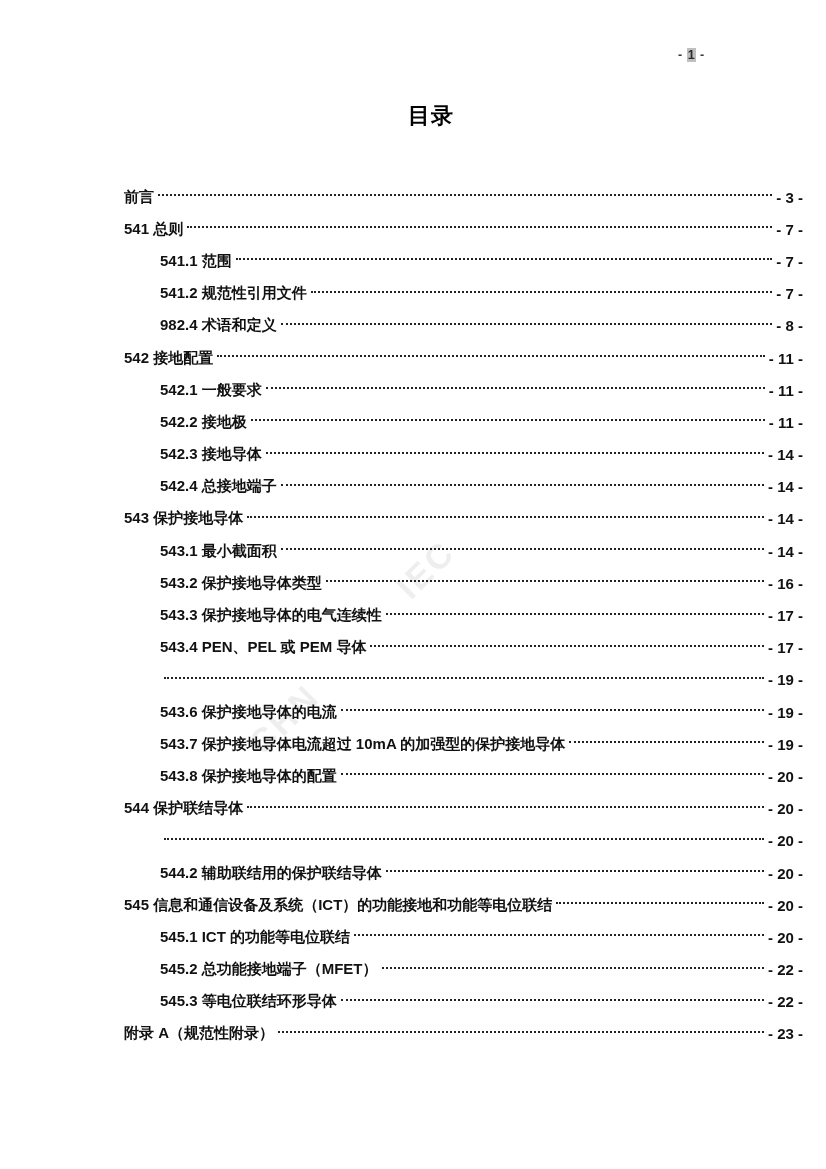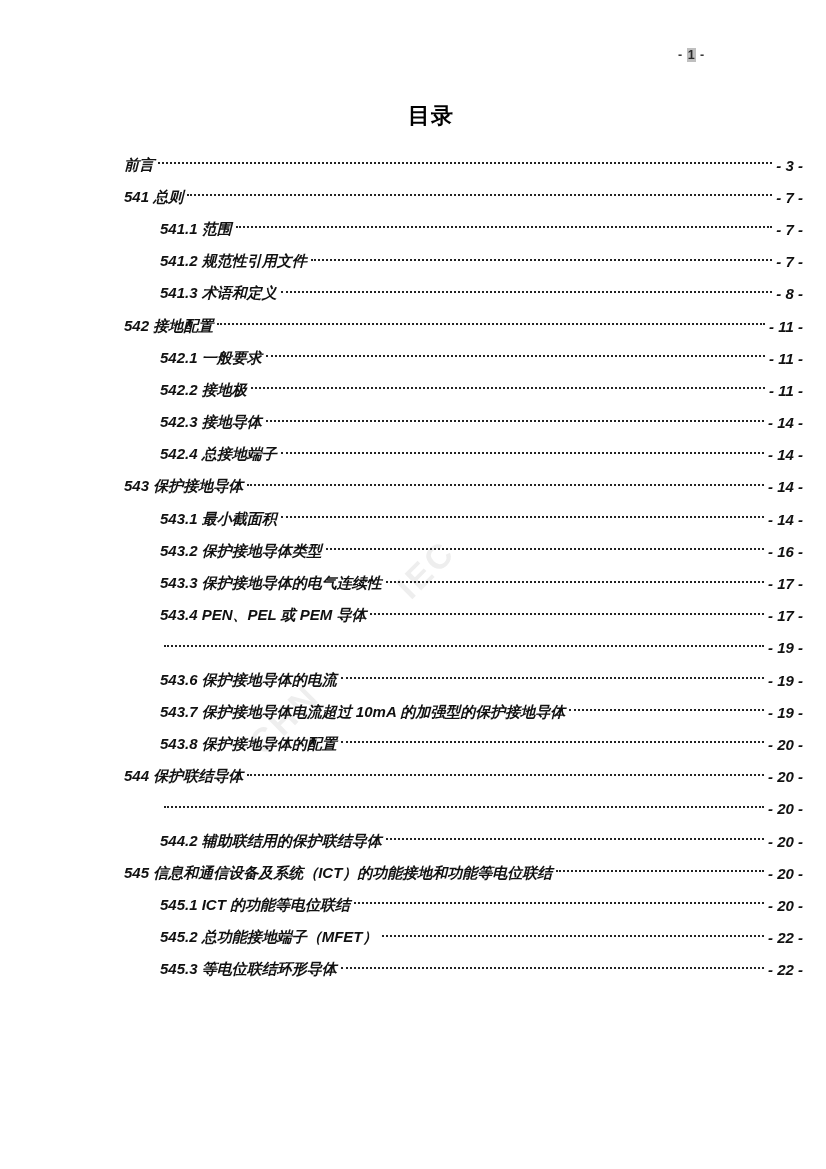--- a/index.html
+++ b/index.html
@@ -56,24 +56,23 @@
     letter-spacing: 3px;
     pointer-events: none;
     user-select: none;
   }
   .wm-1 { left: 243px; top: 700px; }
   .wm-2 { left: 393px; top: 550px; }
 
   
   .toc {
     position: absolute;
-    top: 149px;
+    top: 181px;
     left: 124px;
     width: 679px; 
-    font-style: italic;
   }
   .toc-row {
     display: flex;
     align-items: center;
     height: 32.2px;
     font-size: 15px;
     font-weight: 700;
     color: #111111;
     cursor: pointer;
   }
@@ -116,21 +115,21 @@
         <span class="toc-label">541.1 范围</span>
         <span class="toc-dots"></span>
         <span class="toc-page">- 7 -</span>
       </div>
       <div class="toc-row lvl2">
         <span class="toc-label">541.2 规范性引用文件</span>
         <span class="toc-dots"></span>
         <span class="toc-page">- 7 -</span>
       </div>
       <div class="toc-row lvl2">
-        <span class="toc-label">541.3 术语和定义</span>
+        <span class="toc-label">982.4 术语和定义</span>
         <span class="toc-dots"></span>
         <span class="toc-page">- 8 -</span>
       </div>
       <div class="toc-row">
         <span class="toc-label">542 接地配置</span>
         <span class="toc-dots"></span>
         <span class="toc-page">- 11 -</span>
       </div>
       <div class="toc-row lvl2">
         <span class="toc-label">542.1 一般要求</span>
@@ -223,15 +222,20 @@
       <div class="toc-row lvl2">
         <span class="toc-label">545.2 总功能接地端子（MFET）</span>
         <span class="toc-dots"></span>
         <span class="toc-page">- 22 -</span>
       </div>
       <div class="toc-row lvl2">
         <span class="toc-label">545.3 等电位联结环形导体</span>
         <span class="toc-dots"></span>
         <span class="toc-page">- 22 -</span>
       </div>
+      <div class="toc-row">
+        <span class="toc-label">附录 A（规范性附录）</span>
+        <span class="toc-dots"></span>
+        <span class="toc-page">- 23 -</span>
+      </div>
     </div>
 
 </div>
 
 </body></html>

